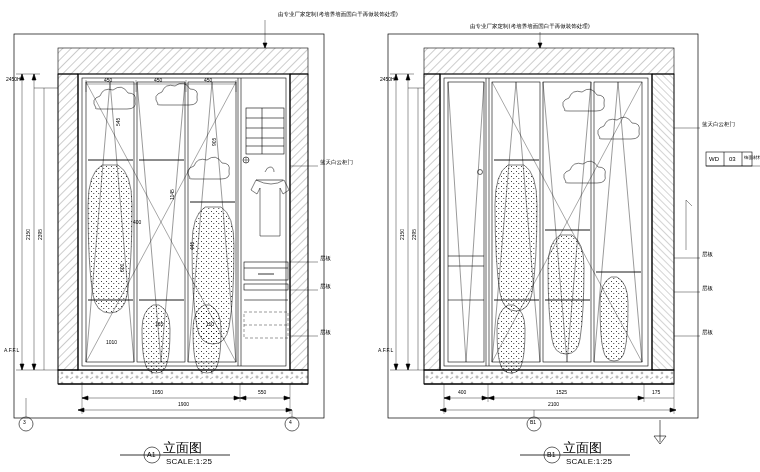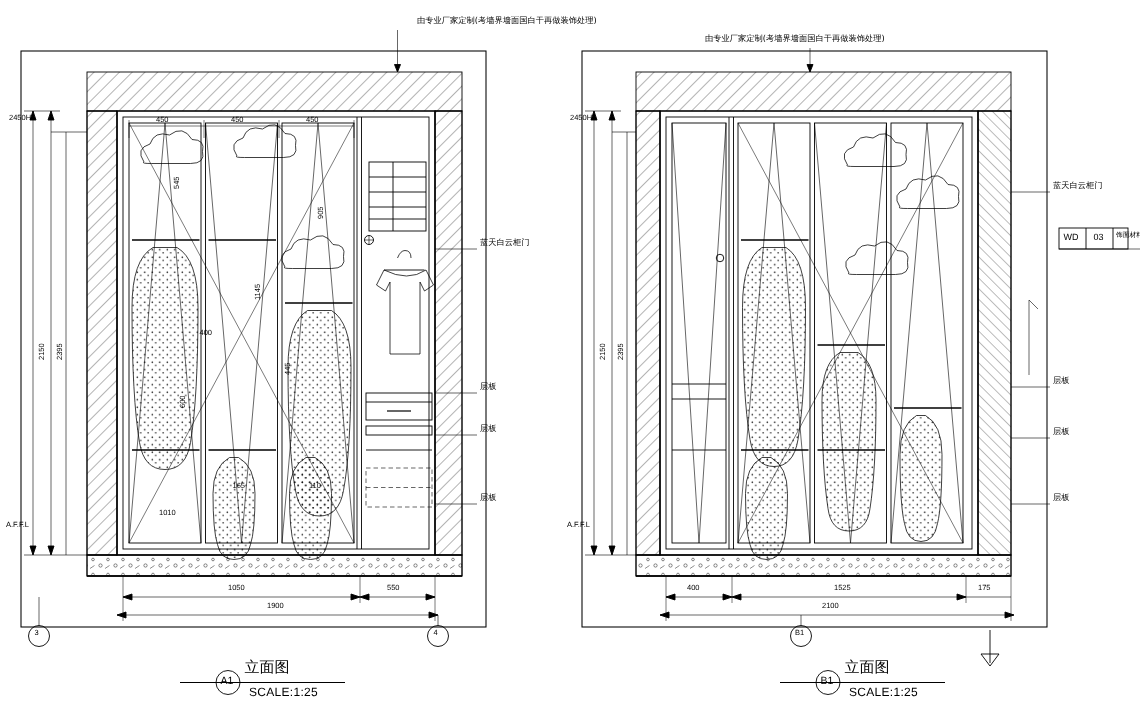--- a/index.html
+++ b/index.html
@@ -5,21 +5,21 @@
   html,body{margin:0;padding:0;}
   body{
     width:760px;height:472px;background:#ffffff;
     font-family:"Liberation Sans", sans-serif;
     overflow:hidden;position:relative;
   }
   .root{position:absolute;left:0;top:0;width:760px;height:472px;}
   svg{position:absolute;left:0;top:0;}
   .lbl{position:absolute;font-size:5px;color:#000;white-space:nowrap;line-height:1;}
   .lbl.cn{font-family:"DejaVu Sans", sans-serif;font-size:5.5px;}
-  .lbl.big{font-size:10px;font-family:"DejaVu Sans", sans-serif;}
+  .lbl.big{font-size:13px;font-family:"DejaVu Sans", sans-serif;}
   .lbl.sc{font-size:8px;letter-spacing:.2px;}
   .rot{transform-origin:left top;}
 </style>
 </head>
 <body>
 
 <div class="root">
 
 <svg width="760" height="472">
   <defs>

